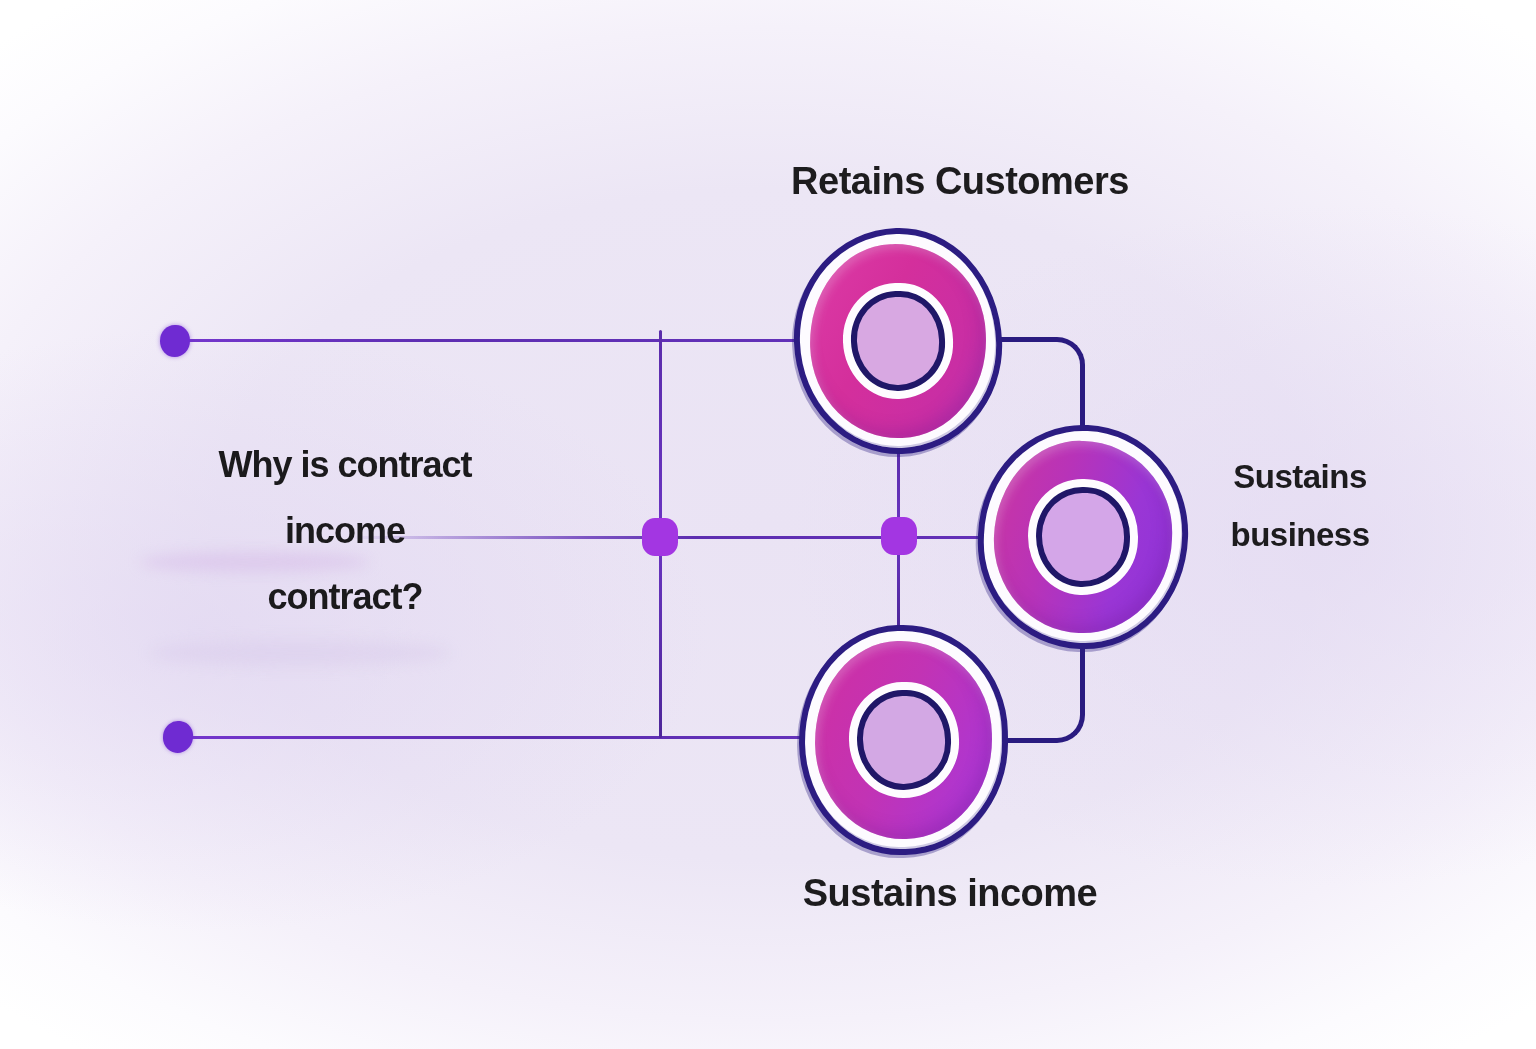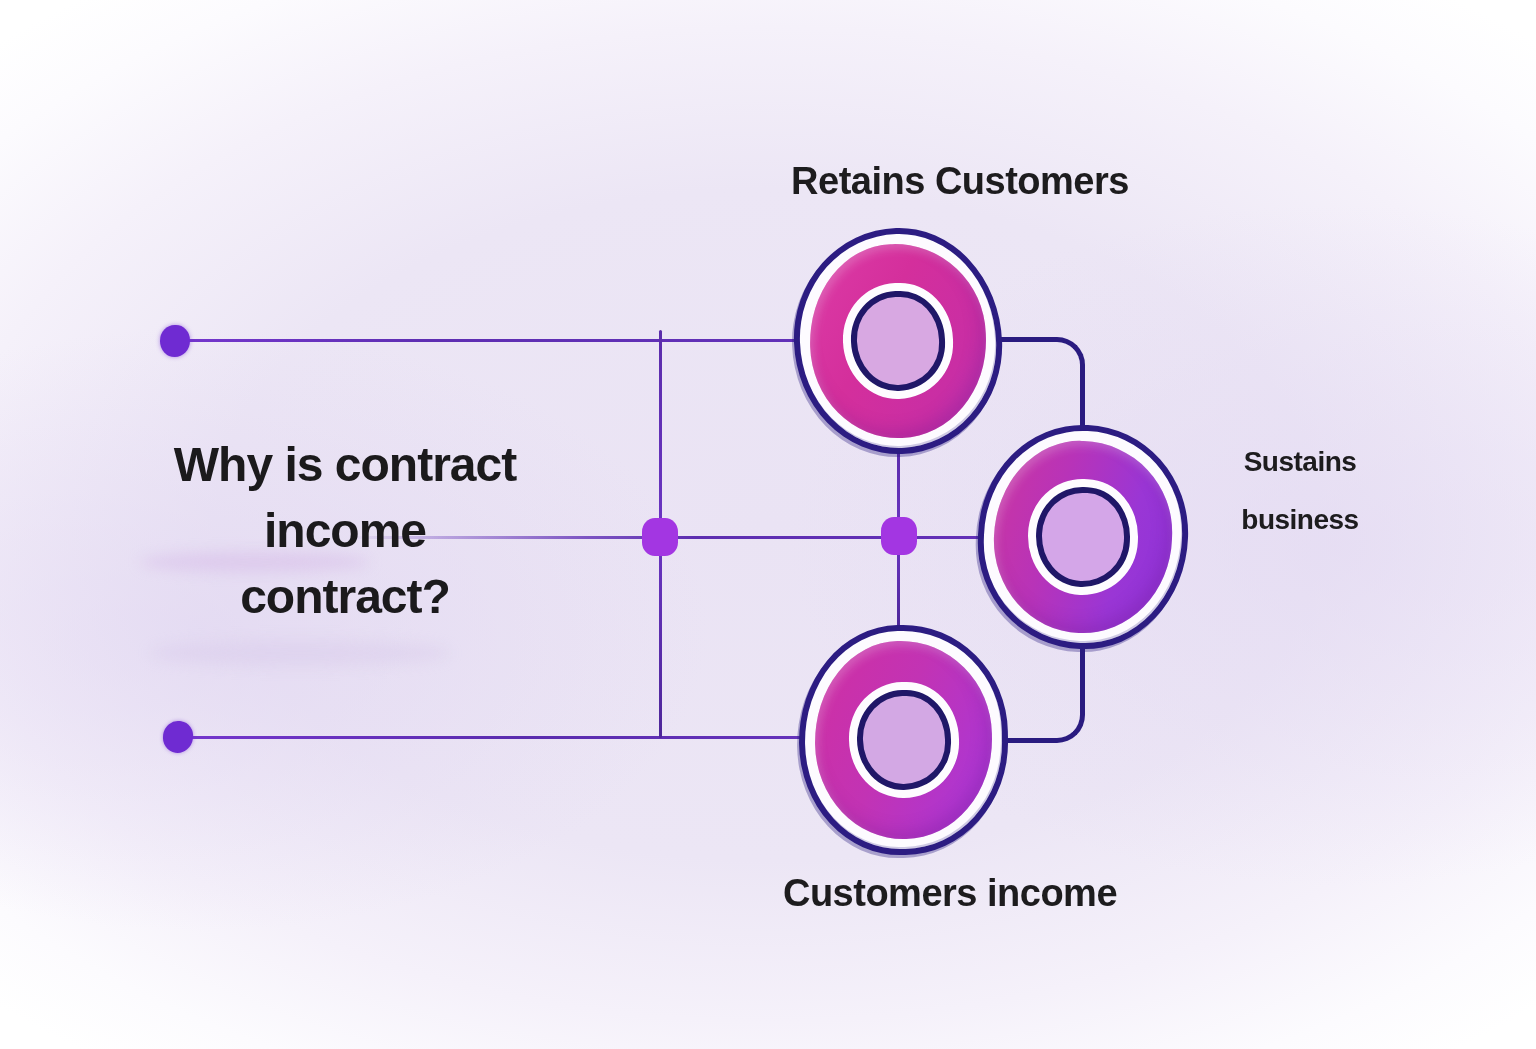--- a/index.html
+++ b/index.html
@@ -57,23 +57,23 @@
     border-radius:50% 50% 49% 51% / 51% 49% 52% 48%;transform:rotate(2deg);}
   .node-mid .disc{background:linear-gradient(105deg,#cb35a2 0%,#b833b8 35%,#9a36d5 70%,#8d33da 100%);}
   .node-mid .inner{background:#d4a6e8;}
   .node-bottom{left:799px;top:625px;width:197px;height:218px;
     border-radius:49% 51% 51% 49% / 52% 48% 50% 50%;transform:rotate(-1deg);}
   .node-bottom .disc{background:linear-gradient(115deg,#d02fa2 0%,#c233b4 45%,#ad36d2 85%,#a637d6 100%);}
   .node-bottom .inner{background:#d3a8e4;}
 
   
   .txt{position:absolute;z-index:4;color:#1d1c1e;text-align:center;font-weight:600;}
-  .question{left:95px;top:432px;width:500px;font-size:48px;line-height:66px;letter-spacing:-1px;color:#1b1a1c;}
+  .question{left:95px;top:432px;width:500px;font-size:36px;line-height:66px;letter-spacing:-1px;color:#1b1a1c;}
   .label-retains{left:710px;top:134px;width:500px;font-size:38px;line-height:46px;letter-spacing:-0.5px;margin-top:24px;}
-  .label-sustains{left:1150px;top:433px;width:300px;font-size:28px;line-height:58px;letter-spacing:-0.5px;}
+  .label-sustains{left:1150px;top:448px;width:300px;font-size:33px;line-height:58px;letter-spacing:-0.5px;}
   .label-generates{left:700px;top:866px;width:500px;font-size:38px;line-height:55px;letter-spacing:-0.5px;}
 </style>
 </head>
 <body>
 
 <div class="stage">
 
   <div class="smudge smudge-a"></div>
   <div class="smudge smudge-b"></div>
 
@@ -112,16 +112,16 @@
   <div class="txt label-retains">
     <div>Retains Customers</div>
   </div>
 
   <div class="txt label-sustains">
     <div>Sustains</div>
     <div>business</div>
   </div>
 
   <div class="txt label-generates">
-    <div>Customers income</div>
+    <div>Sustains income</div>
   </div>
 
 </div>
 
 </body></html>

